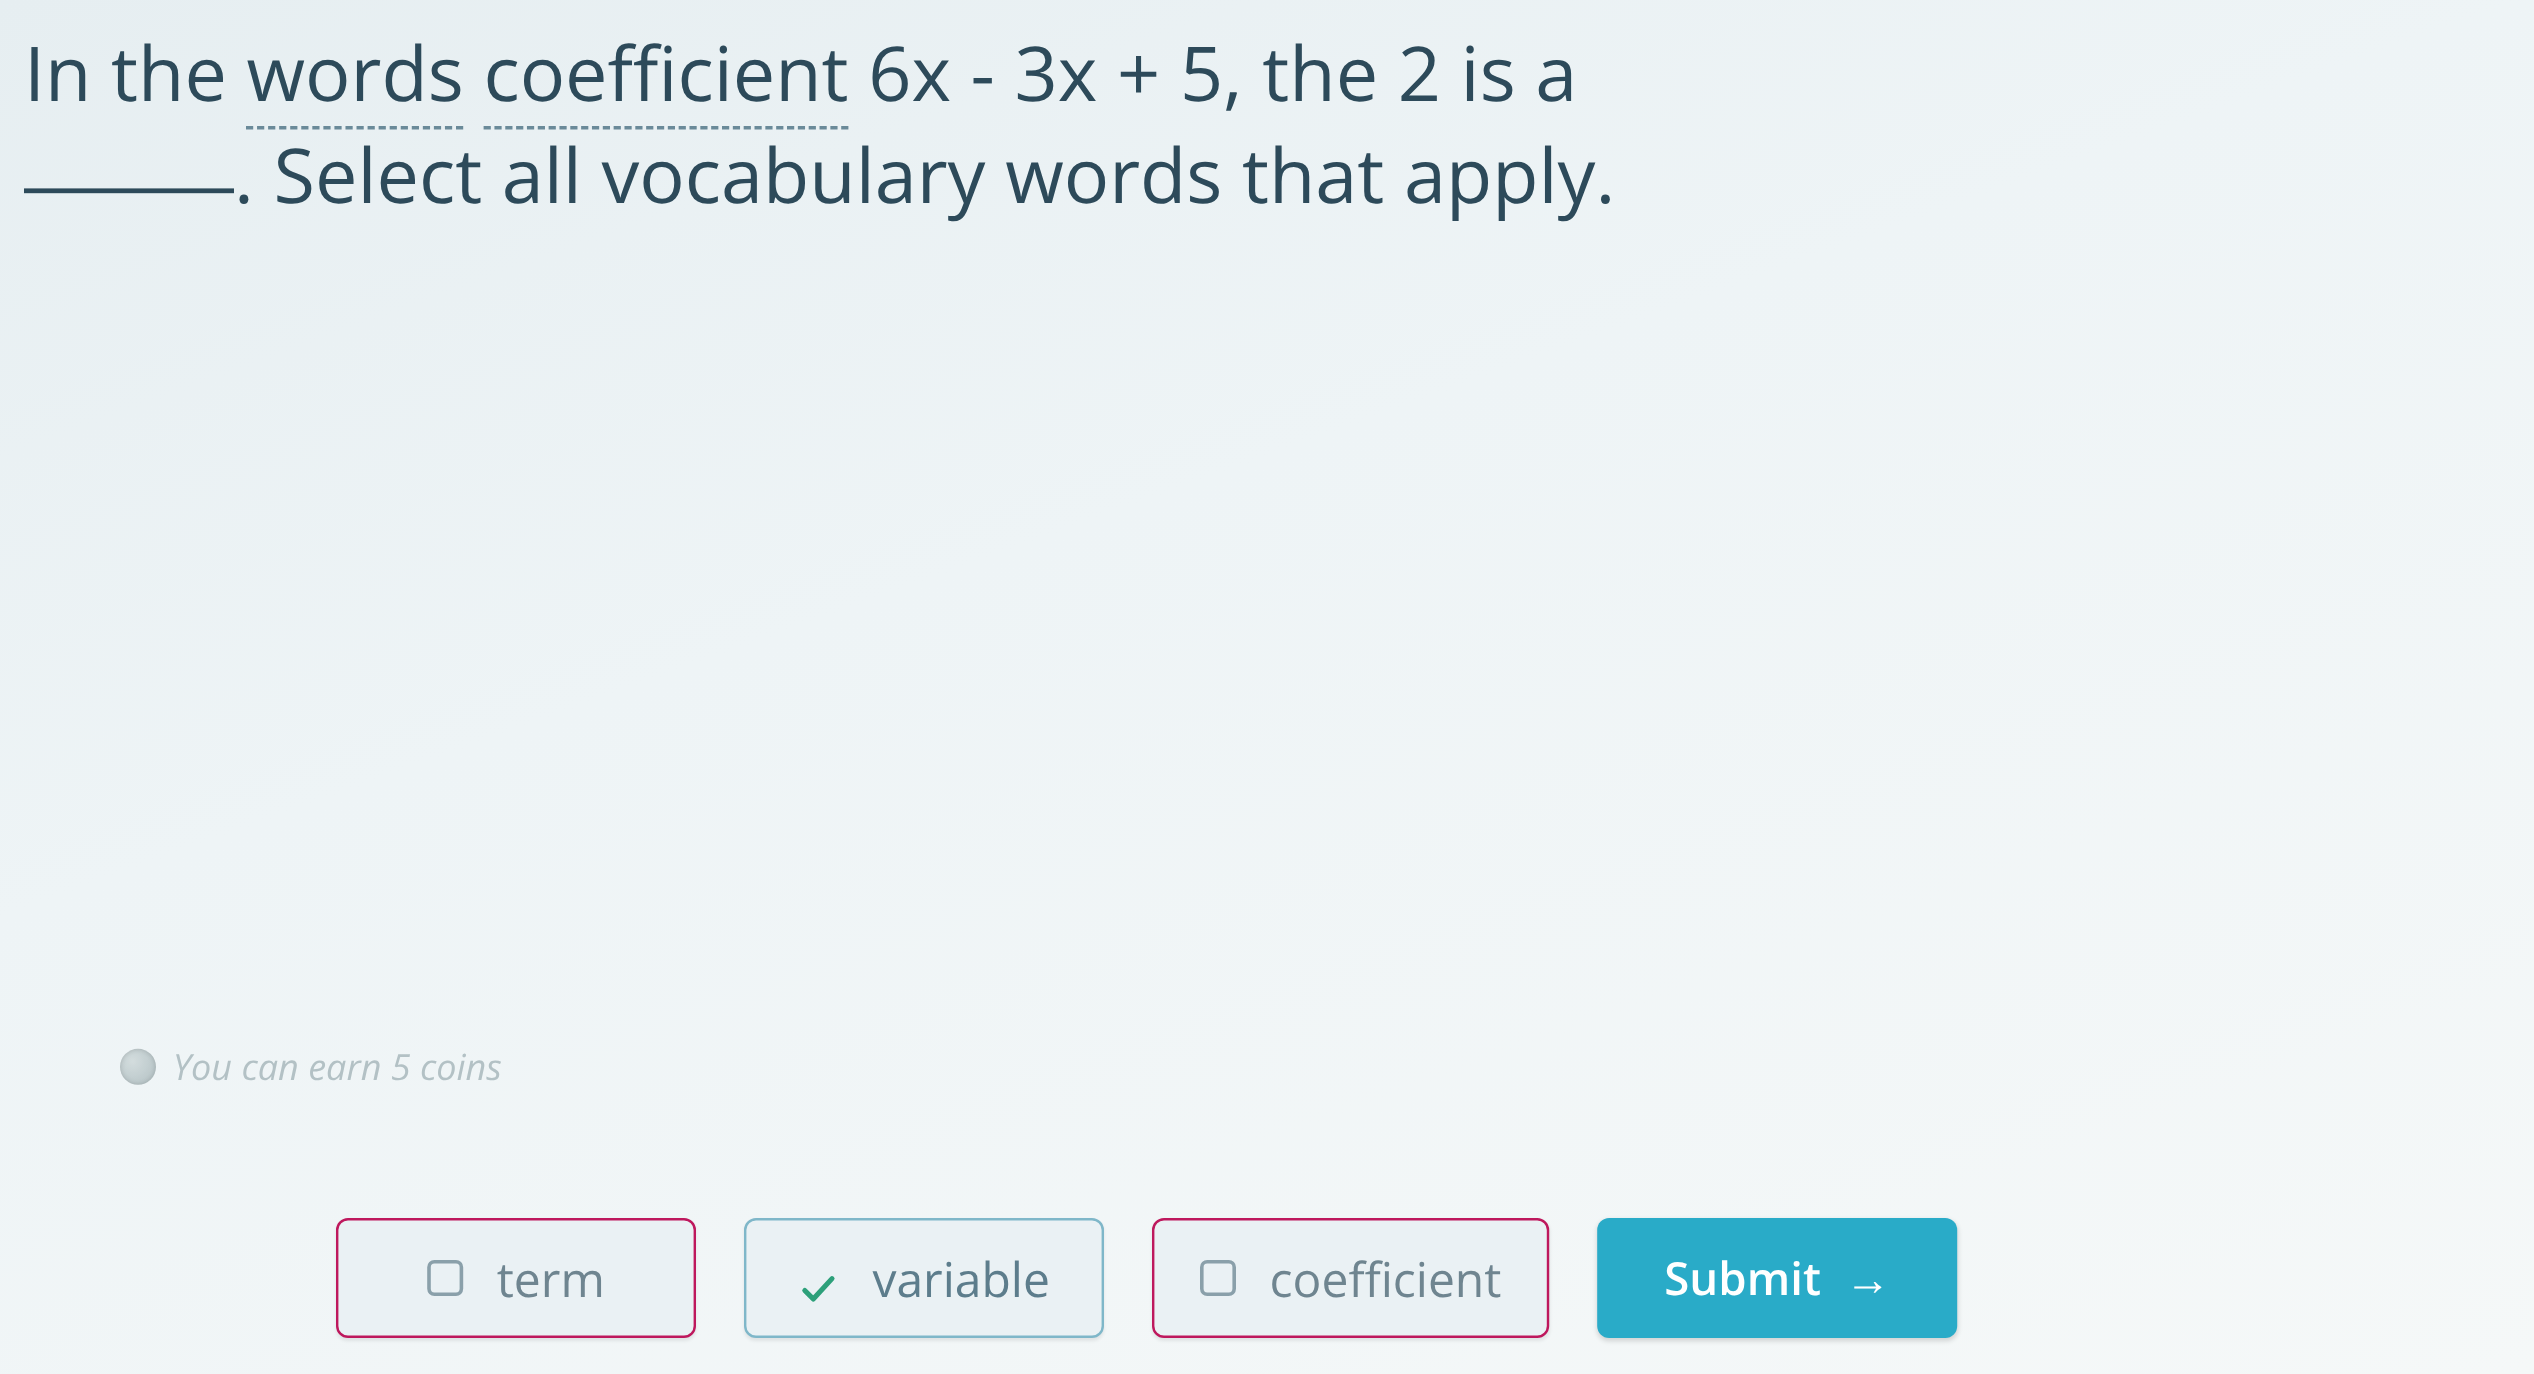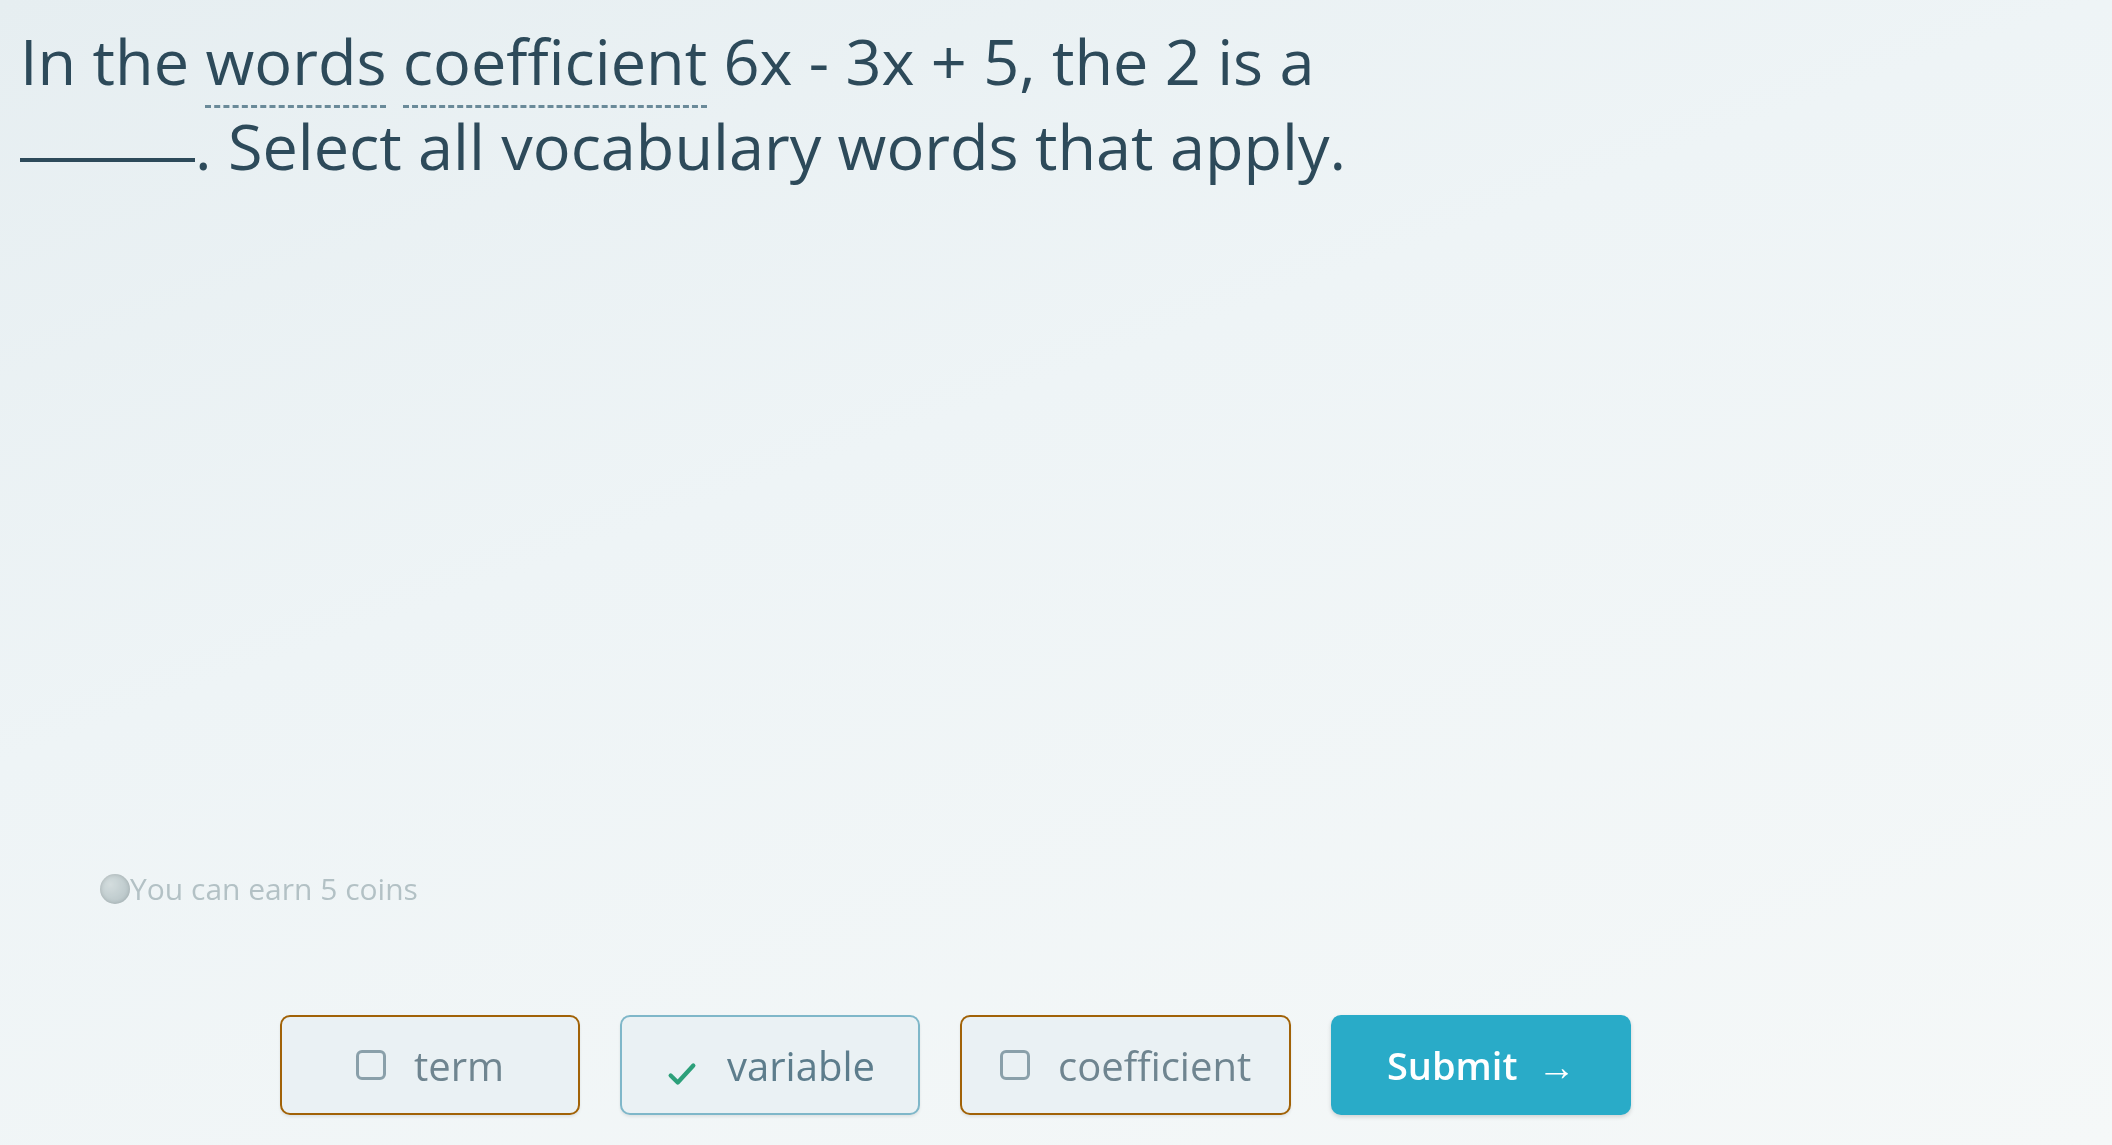--- a/index.html
+++ b/index.html
@@ -31,45 +31,46 @@
     vertical-align: baseline;
     position: relative;
     top: -8px;
   }
   .coins {
     position: absolute;
     left: 100px;
     top: 868px;
     display: flex;
     align-items: center;
-    gap: 0;
+    gap: 14px;
     color: #a9b9bd;
     font-size: 30px;
     font-weight: 500;
     opacity: 0.85;
+    font-style: italic;
   }
   .coin-icon {
     width: 30px;
     height: 30px;
     border-radius: 50%;
     background: radial-gradient(circle at 35% 35%, #cfd9da, #a7b7ba);
     box-shadow: inset 0 0 4px rgba(0,0,0,0.2);
   }
   .options {
     position: absolute;
     left: 280px;
     bottom: 30px;
     display: flex;
     gap: 40px;
     align-items: stretch;
   }
   .opt {
     min-width: 300px;
     height: 100px;
-    border: 2px solid #a16207;
+    border: 2px solid #be185d;
     border-radius: 10px;
     background: #eaf1f4;
     color: #6f8590;
     font-size: 40px;
     font-weight: 500;
     display: flex;
     align-items: center;
     justify-content: center;
     gap: 28px;
     padding: 0 38px;

